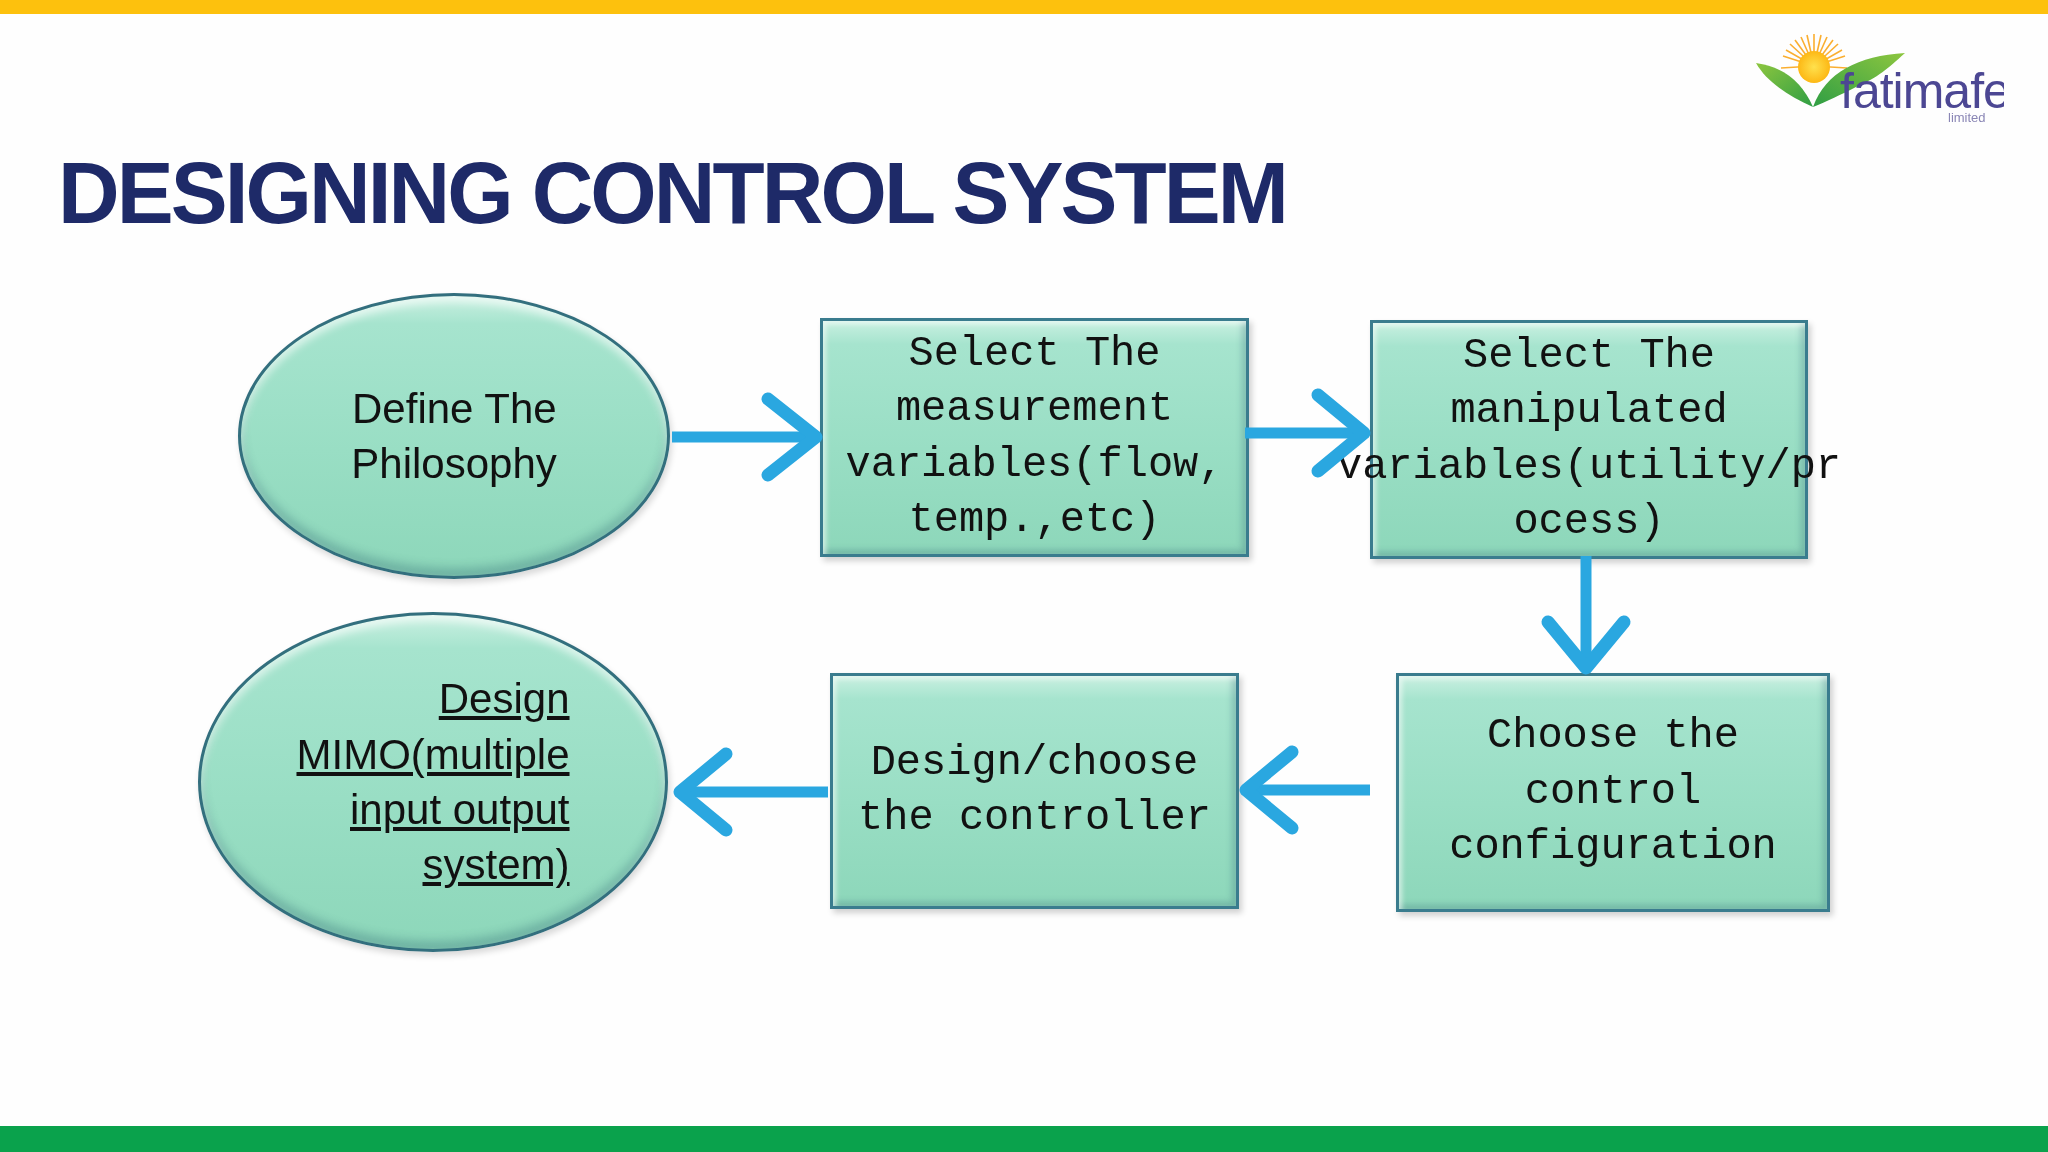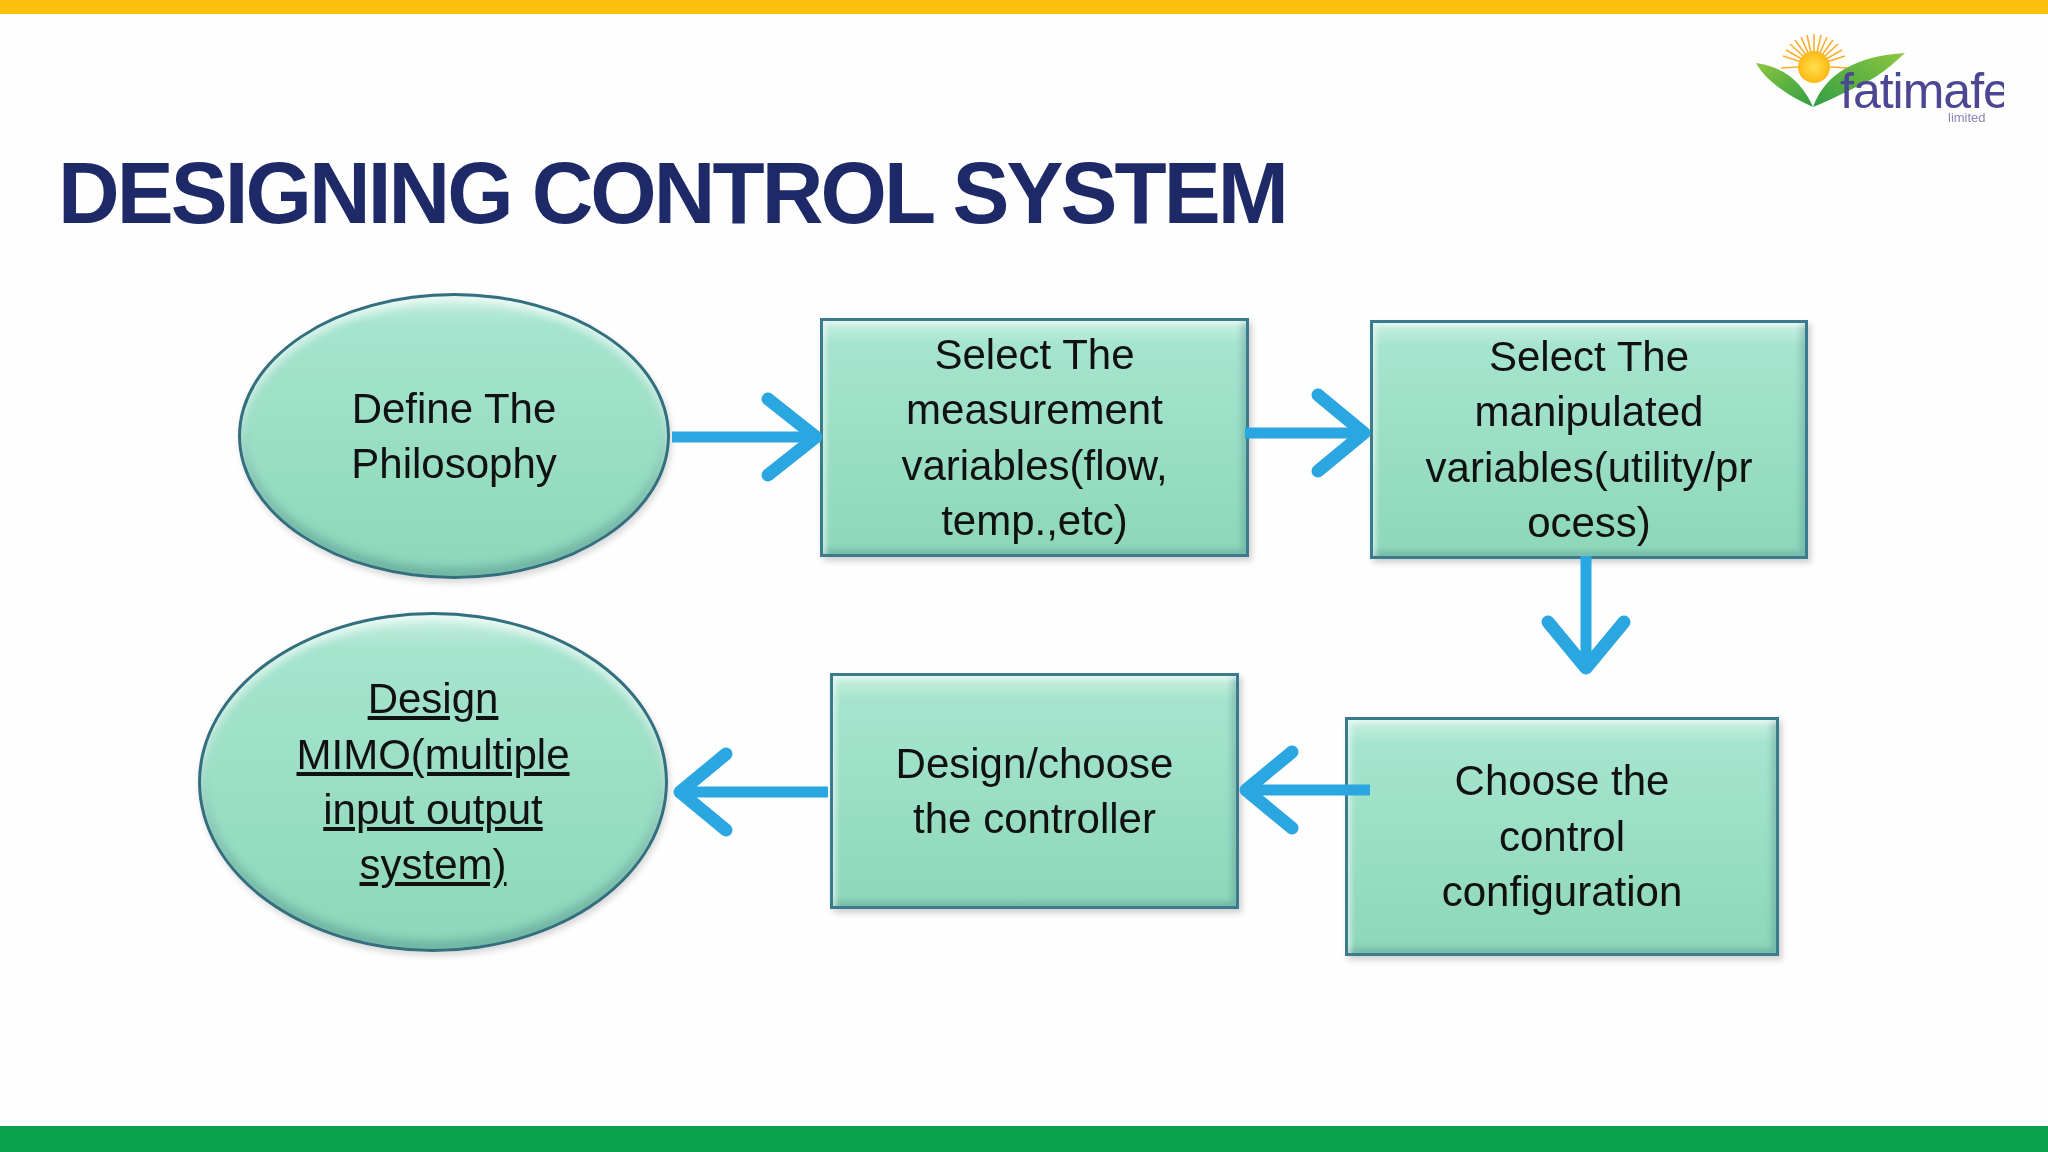--- a/index.html
+++ b/index.html
@@ -38,33 +38,35 @@
     font-size:42px;line-height:1.32;
     white-space:pre-line;
     background:linear-gradient(180deg,#c9f0e1 0%,#a6e4ce 10%,#99dec4 55%,#8dd7ba 100%);
   }
   .node--rect{
     border:3px solid #3a7c8e;
     box-shadow:
       inset 3px 3px 5px rgba(255,255,255,.6),
       inset -4px -4px 6px rgba(40,95,110,.28),
       3px 4px 6px rgba(0,0,0,.18);
+    font-family: Liberation Mono, monospace;
   }
   .node--ellipse{
     border:3px solid #336f7e;
     border-radius:50%;
     box-shadow:
       inset 0 6px 8px rgba(255,255,255,.65),
       inset 0 -8px 10px rgba(40,95,110,.30),
       2px 4px 6px rgba(0,0,0,.15);
+    text-align: right;
   }
   .n-define   {left:238px;top:293px;width:432px;height:286px;padding:0 40px;box-sizing:border-box;}
   .n-measure  {left:820px;top:318px;width:423px;height:233px;}
   .n-manip    {left:1370px;top:320px;width:432px;height:233px;}
-  .n-config   {left:1345px;top:673px;width:428px;height:233px;margin-top:44px;}
+  .n-config   {left:1396px;top:673px;width:428px;height:233px;}
   .n-ctrl     {left:830px;top:673px;width:403px;height:230px;}
   .n-mimo     {left:198px;top:612px;width:470px;height:340px;padding:0 30px;box-sizing:border-box;text-decoration:underline;}
   .arrows{position:absolute;left:0;top:0;width:2048px;height:1152px;pointer-events:none;}
   .arrows path{fill:none;stroke:#2aa7e0;}
   .shaft{stroke-width:11px;stroke-linecap:butt;}
   .head {stroke-width:13px;stroke-linecap:round;stroke-linejoin:round;}
 </style>
 </head>
 <body>
 

